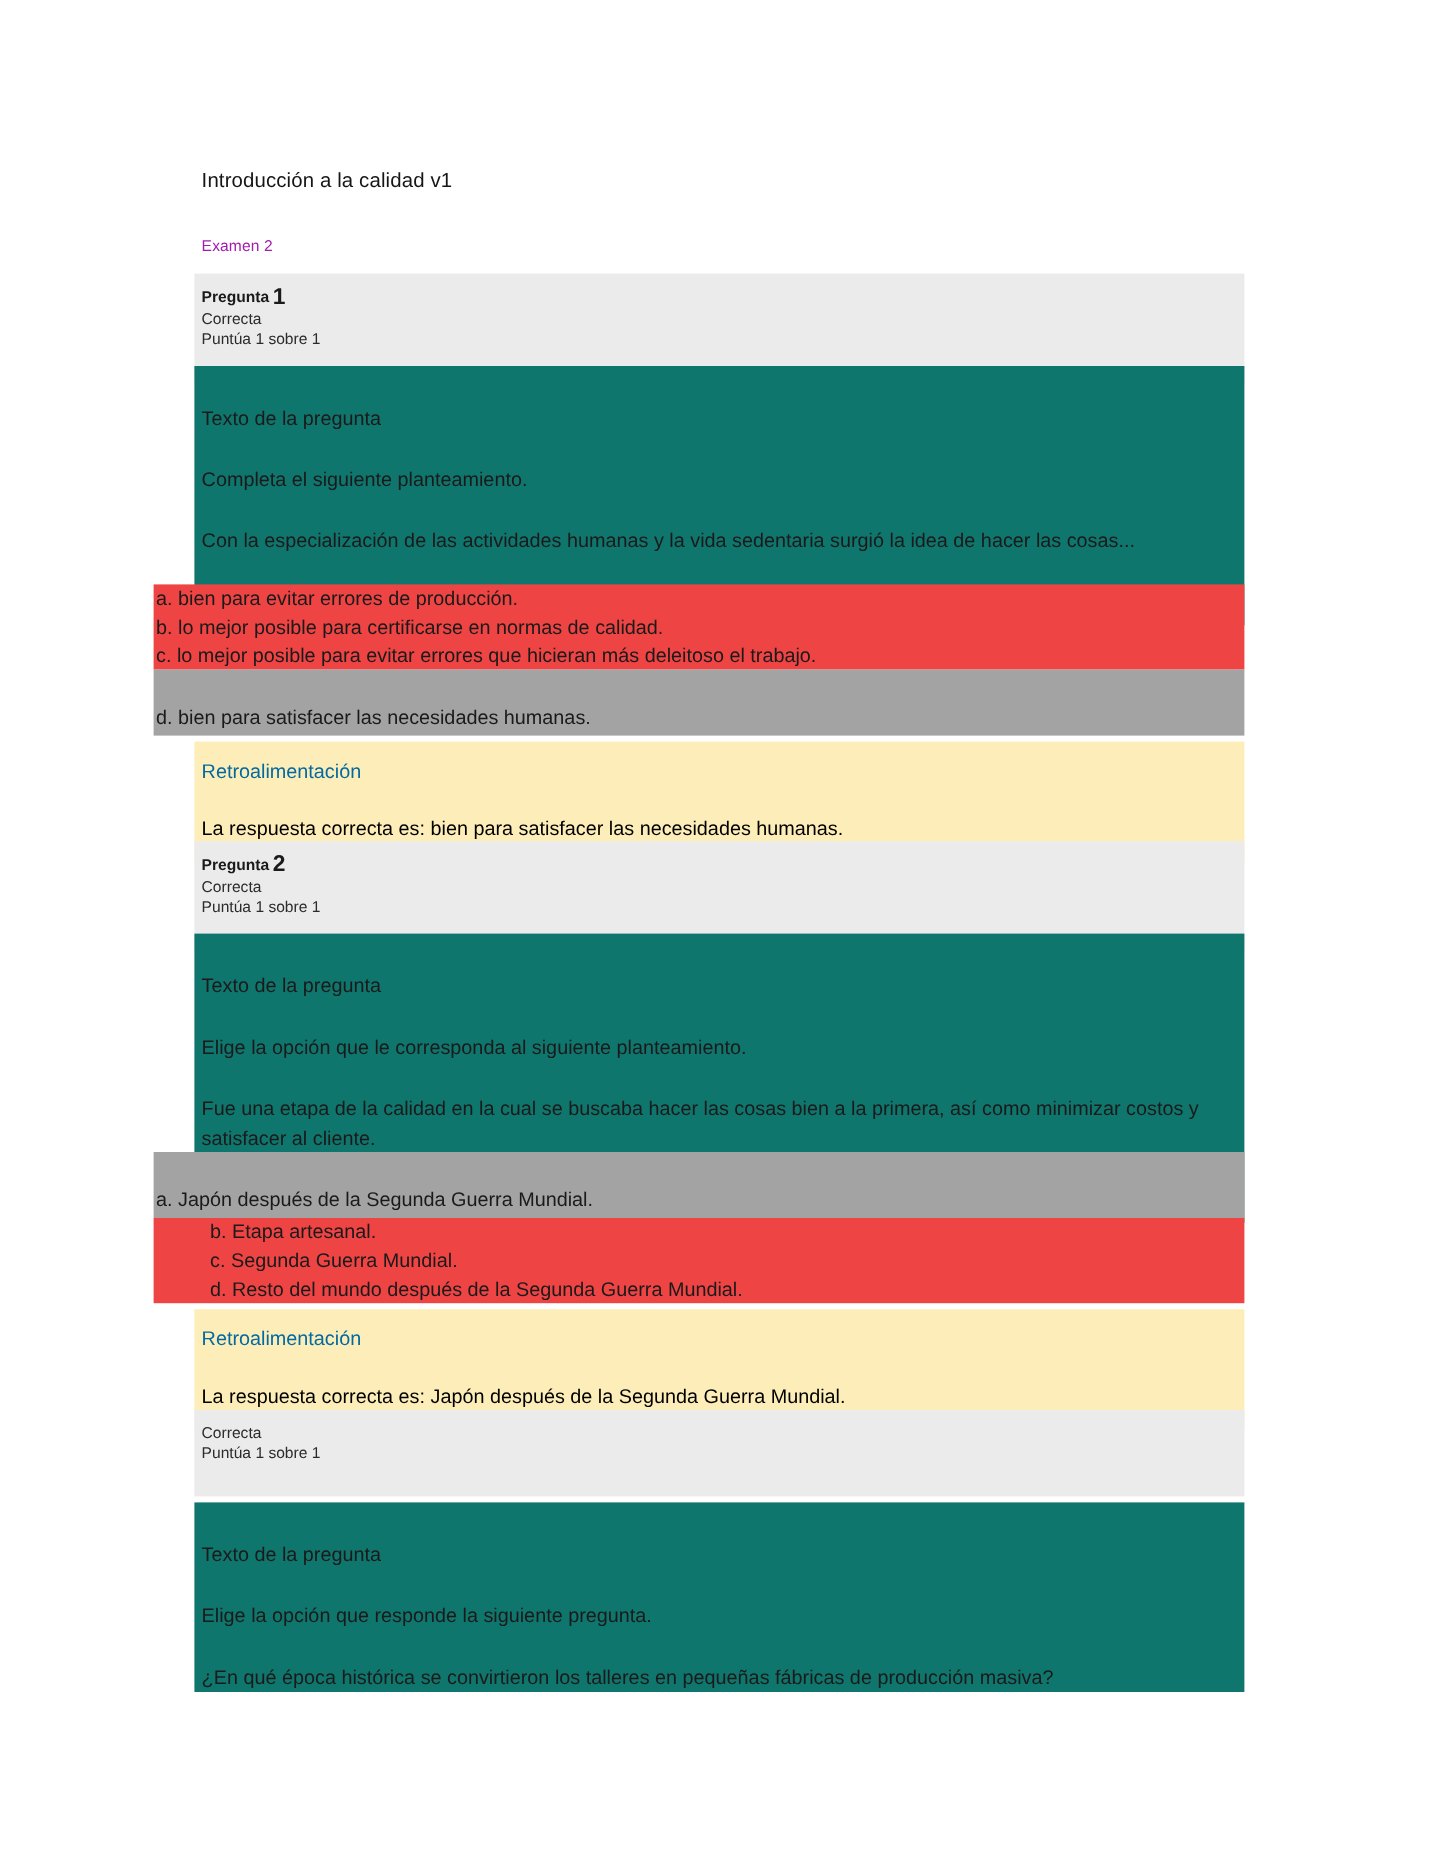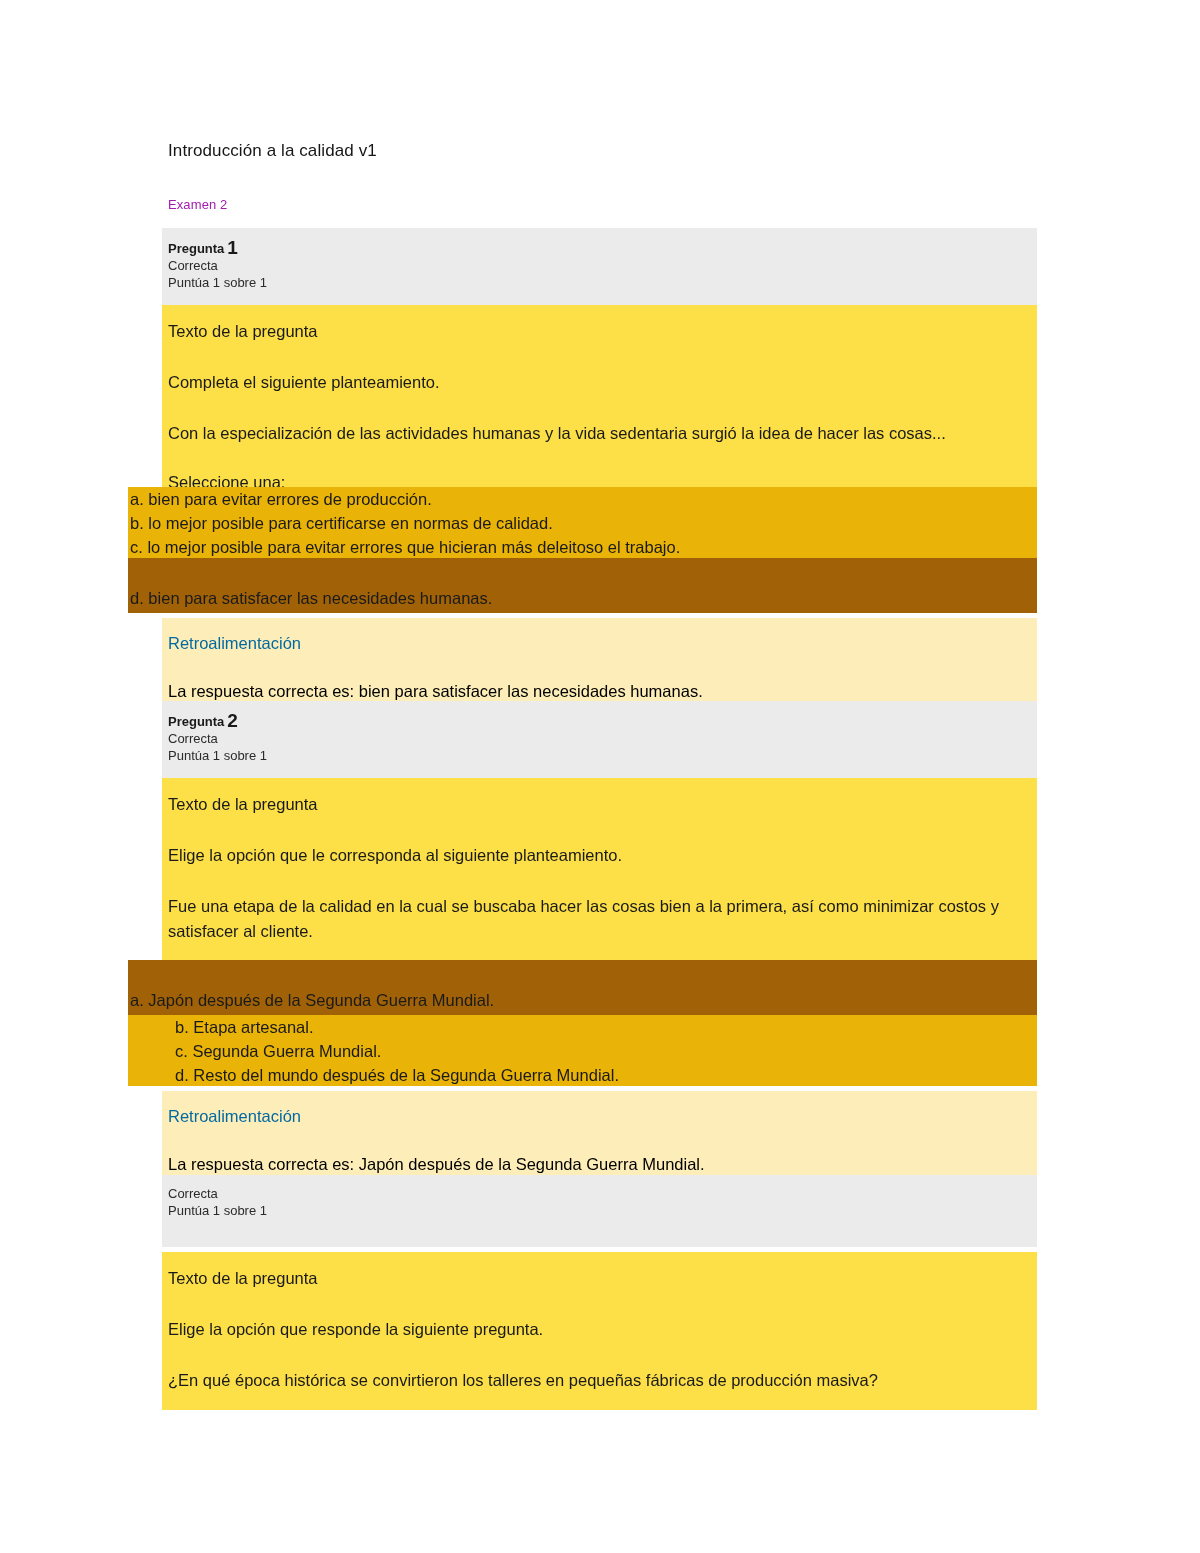--- a/index.html
+++ b/index.html
@@ -76,55 +76,55 @@
     display: block;
     font-size: 13px;
     line-height: 17px;
     color: #2b2b2b;
   }
 
   
   .qbody {
     left: 162px;
     width: 875px;
-    background: #fde047;
-    padding: 14px 10px 8px 6px;
+    background: #0f766e;
+    padding: 32px 10px 8px 6px;
   }
   .qbody p {
     margin: 0 0 26px 0;
     font-size: 16.5px;
     line-height: 25px;
     color: #1a1a1a;
   }
   .qbody p.last {
     margin-bottom: 0;
   }
   .qbody p.tight {
     margin-bottom: 24px;
   }
 
   
   .opts {
     left: 128px;
     width: 909px;
-    background: #eab308;
+    background: #ef4444;
   }
   .opt {
     font-size: 16.5px;
     line-height: 24px;
     color: #1a1a1a;
     padding: 0 0 0 2px;
     white-space: nowrap;
   }
 
   
   .greenband {
     left: 128px;
     width: 909px;
-    background: #a16207;
+    background: #a3a3a3;
   }
 
   
   .fbody {
     left: 162px;
     width: 875px;
     background: #fdeeb9;
     padding: 13px 10px 16px 6px;
   }
   .fbody .ftitle {

